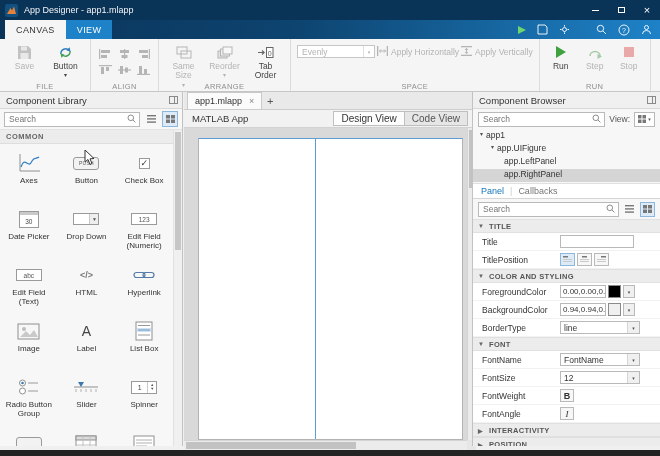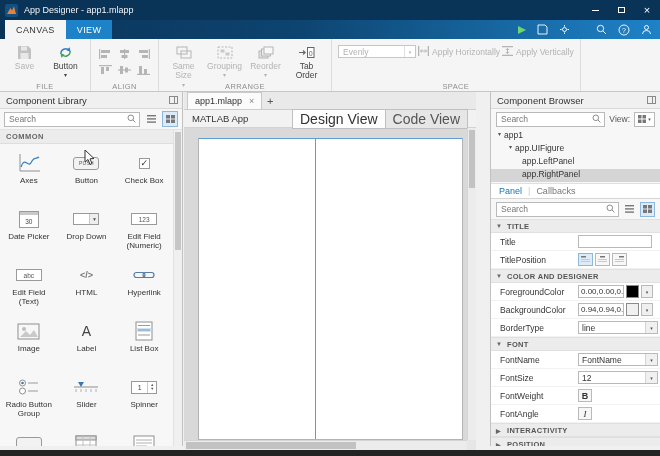--- a/index.html
+++ b/index.html
@@ -43,21 +43,21 @@
   .space-col{display:flex;flex-direction:row;gap:2px;padding-top:3px;font-size:8.5px;color:#b3b3b3}
   .evenly-combo{width:78px;height:13px;border:1px solid #c6c6c6;background:#fff;display:flex;align-items:center;padding-left:4px;color:#b3b3b3}
   .evenly-combo .arr{margin-left:auto;width:11px;align-self:stretch;border-left:1px solid #e0e0e0;display:flex;align-items:center;justify-content:center;font-size:5px;color:#b3b3b3}
   .space-row{display:flex;align-items:center;gap:3px}
   .run-tri{width:0;height:0;border-left:10px solid #3fa23f;border-top:6px solid transparent;border-bottom:6px solid transparent}
   .stop-sq{width:10px;height:10px;background:#e9a9a9}
 
   
   .panel{position:absolute;top:92px;bottom:10px;background:#f7f7f7}
   .panel-left{left:0;width:183px;border-right:1px solid #c2c2c2}
-  .panel-right{right:0;width:170px;border-left:1px solid #c2c2c2}
+  .panel-right{right:0;width:188px;border-left:1px solid #c2c2c2}
   .panel-header{height:17px;display:flex;align-items:center;padding:0 4px 0 6px;font-size:9.5px;color:#333;background:#f0f0f0;border-bottom:1px solid #d8d8d8}
   .ph-icon{margin-left:auto;display:flex}
 
   .searchbox{flex:1;height:15px;background:#fff;border:1px solid #b9b9b9;display:flex;align-items:center;padding:0 3px 0 4px;min-width:0}
   .searchbox input{flex:1;min-width:0;border:none;outline:none;font-size:8.5px;font-family:inherit;color:#333;background:transparent;padding:0}
   .sq-btn{width:16px;height:16px;border:1px solid transparent;display:flex;align-items:center;justify-content:center}
   .sq-btn.active{background:#ddeaf7;border-color:#8db8dc}
 
   
   .lib-search-row{height:21px;display:flex;align-items:center;gap:3px;padding:0 4px;border-bottom:1px solid #e3e3e3}
@@ -83,21 +83,21 @@
   .icon-spin .arrs{width:9px;border-left:1px solid #c9c9c9;display:flex;flex-direction:column;align-items:center;justify-content:center;font-size:4px;line-height:4px;color:#555}
 
   
   .center{position:absolute;left:184px;right:184px;top:92px;bottom:6px;background:#d9d9d9}
   .doc-tabbar{height:18px;background:#e9e9e9;border-bottom:1px solid #cdcdcd;display:flex;align-items:flex-end;padding-left:3px}
   .doc-tab{height:17px;background:#fbfbfb;border:1px solid #c9c9c9;border-bottom:none;display:flex;align-items:center;gap:7px;padding:0 7px;font-size:9px}
   .doc-close{color:#888;font-size:9px;line-height:1}
   .doc-plus{width:16px;height:16px;display:flex;align-items:center;justify-content:center;color:#555;font-size:11px}
   .canvas-toolbar{height:18px;background:#f2f2f2;border-bottom:1px solid #d2d2d2;display:flex;align-items:center;padding:0 8px;font-size:9.5px}
   .view-toggle{margin-left:auto;display:flex}
-  .vbtn{font-size:14px;padding:1px 7px;border:1px solid #bfbfbf;background:#e6e6e6;color:#555}
+  .vbtn{font-size:10px;padding:1px 7px;border:1px solid #bfbfbf;background:#e6e6e6;color:#555}
   .vbtn.active{background:#fdfdfd;color:#333}
   .vbtn + .vbtn{border-left:none}
   .canvas-area{position:absolute;top:36px;left:0;right:0;bottom:0}
   .figure{position:absolute;left:14px;top:10px;right:13px;bottom:10px;background:#fff;border:1px solid #b3b3b3;border-top:1px solid #5e9dd4}
   .fig-divider{position:absolute;top:0;bottom:0;left:44%;width:1px;background:#5e9dd4}
   .fig-region{position:absolute;top:0;bottom:0}
   .vscroll{position:absolute;top:0;right:0;bottom:10px;width:9px;background:#ececec;border-left:1px solid #d5d5d5}
   .vscroll .thumb{position:absolute;top:2px;left:1px;right:1px;height:58px;background:#c2c2c2}
   .hscroll{position:absolute;left:0;right:9px;bottom:0;height:10px;background:#ececec;border-top:1px solid #d5d5d5}
   .hscroll .thumb{position:absolute;left:2px;top:1px;bottom:1px;width:170px;background:#c2c2c2}
@@ -289,31 +289,20 @@
               <rect x="1" y="1" width="10" height="7" fill="none" stroke="#b5b5b5"></rect>
               <rect x="5" y="5" width="10" height="7" fill="none" stroke="#b5b5b5"></rect>
             </svg>
           </span>
         <span>Same Size</span>
         <span class="dd-mini">▾</span>
       </div>
       <div class="bigbtn disabled">
         <span class="bicon">
             <svg width="16" height="13">
-              <rect x="1" y="1" width="14" height="11" fill="none" stroke="#b5b5b5" stroke-dasharray="2,1.5"></rect>
-              <rect x="3.5" y="3.5" width="4" height="3" fill="#c9c9c9"></rect>
-              <rect x="8.5" y="6.5" width="4" height="3" fill="#c9c9c9"></rect>
-            </svg>
-          </span>
-        <span>Grouping</span>
-        <span class="dd-mini">▾</span>
-      </div>
-      <div class="bigbtn disabled">
-        <span class="bicon">
-            <svg width="16" height="13">
               <rect x="1" y="5" width="9" height="7" fill="#e3e3e3" stroke="#b5b5b5"></rect>
               <rect x="3.5" y="3" width="9" height="7" fill="#ededed" stroke="#b5b5b5"></rect>
               <rect x="6" y="1" width="9" height="7" fill="#f8f8f8" stroke="#b5b5b5"></rect>
             </svg>
           </span>
         <span>Reorder</span>
         <span class="dd-mini">▾</span>
       </div>
       <div class="bigbtn">
         <span class="bicon">
@@ -347,20 +336,44 @@
                 <rect x="0" y="0" width="11" height="1.3" fill="#b5b5b5"></rect>
                 <rect x="0" y="8.7" width="11" height="1.3" fill="#b5b5b5"></rect>
                 <path d="M5.5,2.6 v4.8 M3.9,4 L5.5,2.4 L7.1,4 M3.9,6 L5.5,7.6 L7.1,6" stroke="#b5b5b5" fill="none"></path>
               </svg></span>
           <span>Apply Vertically</span>
         </div>
       </div>
       <div class="rgroup-label">SPACE</div>
     </div>
 
+    <div class="rgroup">
+      <div class="bigbtn" style="width:30px">
+        <span class="bicon">
+            <span class="run-tri"></span>
+          </span>
+        <span>Run</span>
+      </div>
+      <div class="bigbtn disabled" style="width:30px">
+        <span class="bicon">
+          <svg width="14" height="13">
+              <path d="M2,10 a5,4.5 0 1 1 10,0" fill="none" stroke="#a6cba6" stroke-width="1.5"></path>
+              <polygon points="9.5,8 14,10.5 9.5,13" fill="#a6cba6"></polygon>
+            </svg>
+        </span>
+        <span>Step</span>
+      </div>
+      <div class="bigbtn disabled" style="width:30px">
+        <span class="bicon">
+            <span class="stop-sq"></span>
+          </span>
+        <span>Stop</span>
+      </div>
+      <div class="rgroup-label">RUN</div>
+    </div>
   </div>
 
   <div class="panel panel-left">
     <div class="panel-header">
       <span>Component Library</span>
       <span class="ph-icon">
         <svg width="9" height="8">
             <rect x="0.5" y="0.5" width="8" height="7" fill="none" stroke="#8a8a8a"></rect>
             <line x1="5.5" y1="0.5" x2="5.5" y2="7.5" stroke="#8a8a8a"></line>
           </svg>
@@ -699,21 +712,21 @@
                 <rect x="4" y="0" width="5" height="1.5" fill="#777"></rect>
                 <rect x="0" y="3" width="9" height="1" fill="#c9c9c9"></rect>
                 <rect x="0" y="5" width="9" height="1" fill="#c9c9c9"></rect>
               </svg>
             </span>
         </span>
       </div>
 
       <div class="sec-h">
         <span class="sec-arrow">▼</span>
-        <span>COLOR AND DESIGNER</span>
+        <span>COLOR AND STYLING</span>
       </div>
       <div class="prow">
         <span class="plabel">ForegroundColor</span>
         <span class="pctrl">
           <span class="cval">0.00,0.00,0.00</span>
           <span class="swatch sw-black"></span>
           <span class="mini-dd">▾</span>
         </span>
       </div>
       <div class="prow">

